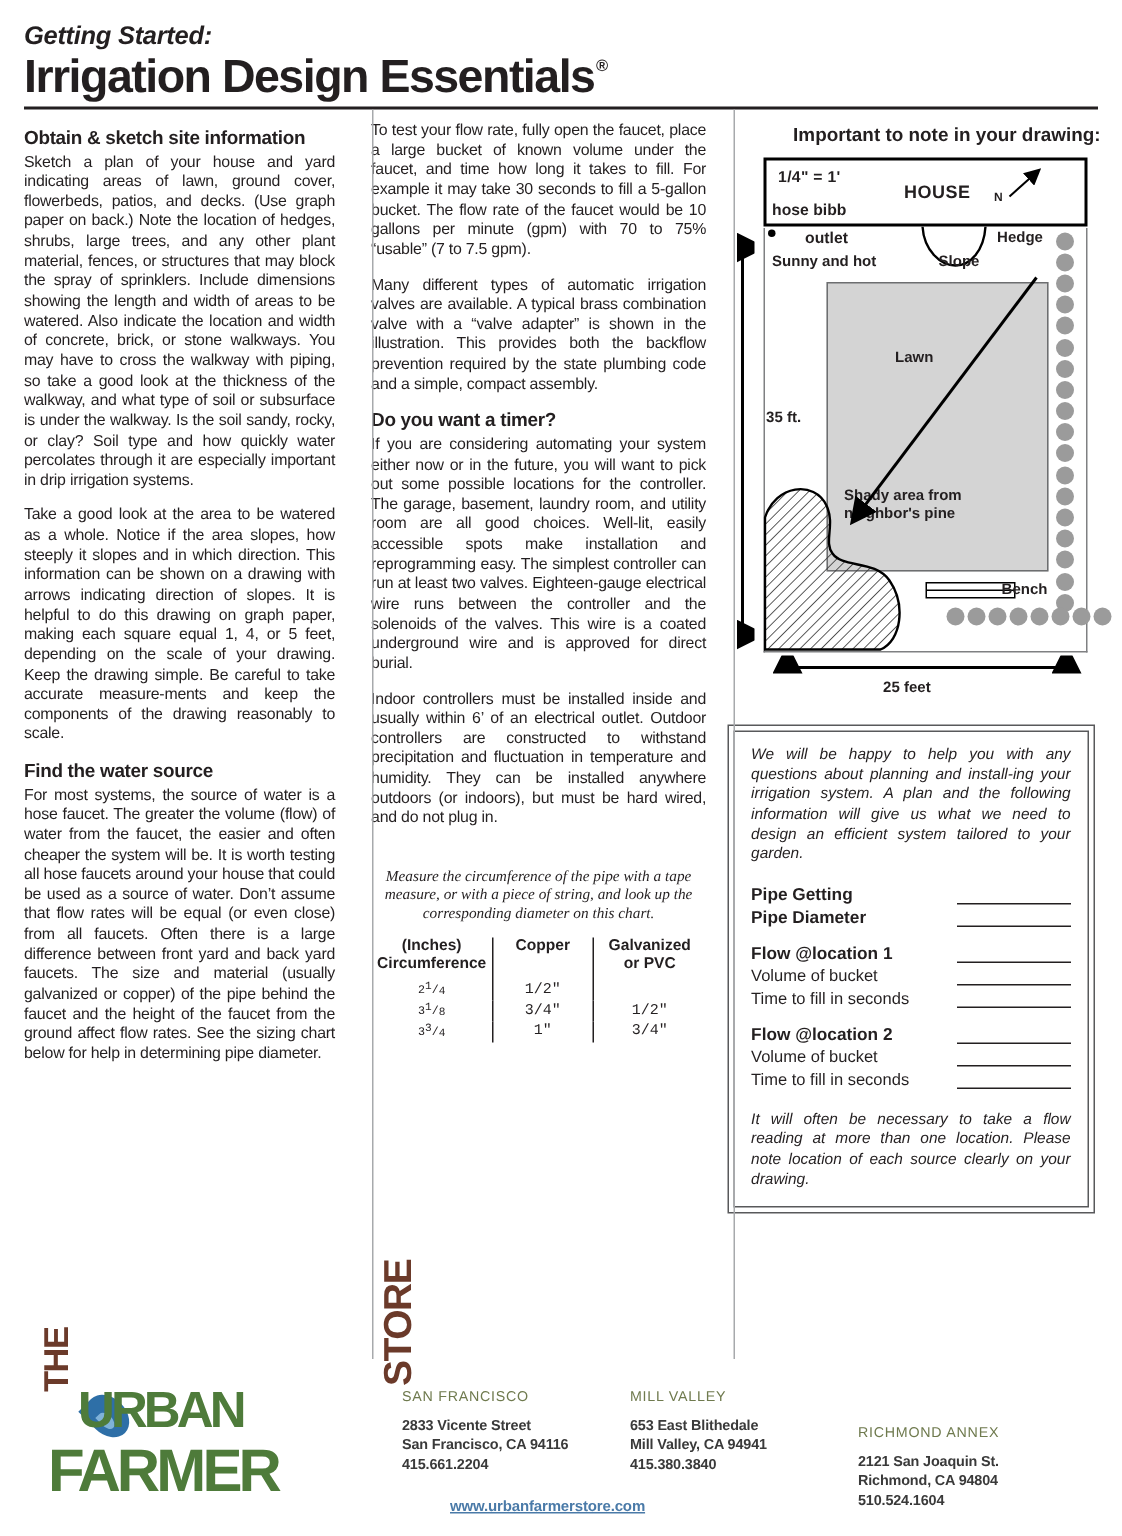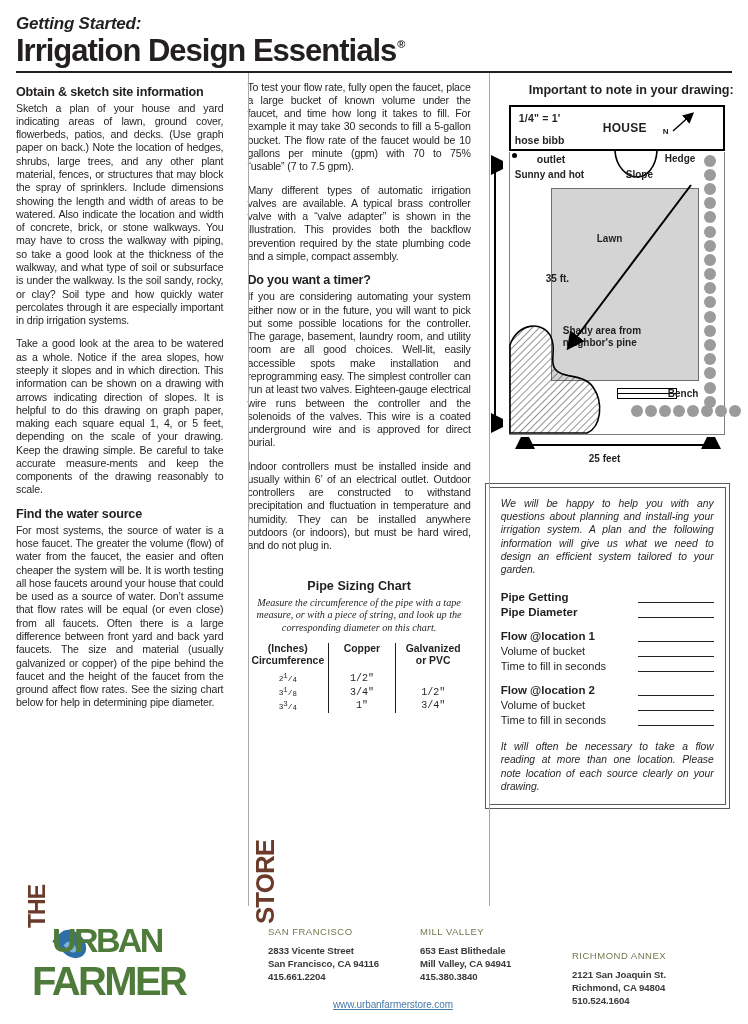--- a/index.html
+++ b/index.html
@@ -130,21 +130,21 @@
     border:1.5px solid #000; background:#fff;
   }
   .bench::before {
     content:""; position:absolute; left:0; top:4px; width:100%; height:1.5px; background:#000;
   }
 
   .tree { position:absolute; left:24px; top:210px; width:108px; height:120px; }
 
   .vdim { position:absolute; left:2px; top:48px; width:16px; height:282px; }
   .hdim { position:absolute; left:28px; top:332px; width:210px; height:16px; }
-  .ftlbl35 { position:absolute; left:26px; top:168px; font-size:10px; font-weight:bold;padding-left:35px; }
+  .ftlbl35 { position:absolute; left:26px; top:168px; font-size:10px; font-weight:bold; }
   .ftlbl25 { position:absolute; left:104px; top:348px; font-size:10px; font-weight:bold; }
 
   
   .infobox {
     margin: 18px 0 0 2px; width: 245px;
     border: 1px solid #58595b; padding: 3px;
   }
   .infobox .inner { border:1px solid #58595b; padding: 9px 11px 11px 11px; }
   .infobox p.ital {
     font-style: italic; font-size:10.3px; line-height:1.3; margin:0 0 14px 0;
@@ -200,21 +200,21 @@
   .store-col h4 {
     margin:0 0 8px 0; font-size:9.5px; font-weight:normal;
     color:#6f7a4e; letter-spacing:0.5px;
   }
   .store-col .addr {
     font-size:9.6px; line-height:1.35; color:#3a3a3a; font-weight:bold;
     letter-spacing:-0.1px;
   }
   .weburl {
     position:absolute; left:300px; bottom:14px;
-    font-size:10px; color:#4a7aa8; font-weight:normal; letter-spacing:-0.1px;margin-left:33px;
+    font-size:10px; color:#4a7aa8; font-weight:bold; letter-spacing:-0.1px;
   }
 </style>
 </head>
 <body>
 
 <div class="page">
 
   <div class="header">
     <div class="kicker">Getting Started:</div>
     <div class="maintitle">
@@ -232,27 +232,26 @@
     <div class="col1">
       <h2 class="sec">Obtain &amp; sketch site information</h2>
       <p class="body">Sketch a plan of your house and yard indicating areas of lawn, ground cover, flowerbeds, patios, and decks.  (Use graph paper on back.) Note the location of hedges, shrubs, large trees, and any other plant material, fences, or structures that may block the spray of sprinklers.  Include dimensions showing the length and width of areas to be watered. Also indicate the location and width of concrete, brick, or stone walkways.  You may have to cross the walkway with piping, so take a good look at the thickness of the walkway, and what type of soil or subsurface is under the walkway. Is the soil sandy, rocky, or clay? Soil type and how quickly water percolates through it are especially important in drip irrigation systems.</p>
       <p class="body">Take a good look at the area to be watered as a whole. Notice if the area slopes, how steeply it slopes and in which direction. This information can be shown on a drawing with arrows indicating direction of slopes.  It is helpful to do this drawing on graph paper, making each square equal 1, 4, or 5 feet, depending on the scale of your drawing.  Keep the drawing simple.  Be careful to take accurate measure-ments and keep the components of the drawing reasonably to scale.</p>
       <h2 class="sec tight">Find the water source</h2>
       <p class="body last">For most systems, the source of water is a hose faucet.  The greater the volume (flow) of water from the faucet, the easier and often cheaper the system will be.  It is worth testing all hose faucets around your house that could be used as a source of water.  Don’t assume that flow rates will be equal (or even close) from all faucets. Often there is a large difference between front yard and back yard faucets.  The size and material (usually galvanized or copper) of the pipe behind the faucet and the height of the faucet from the ground affect flow rates.  See the sizing chart below for help in determining pipe diameter.</p>
     </div>
 
     <div class="col2">
       <p class="body">To test your flow rate, fully open the faucet, place a large bucket of known volume under the faucet, and time how long it takes to fill.  For example it may take 30 seconds to fill a 5-gallon bucket. The flow rate of the faucet would be 10 gallons per minute (gpm) with 70 to 75% “usable” (7 to 7.5 gpm).</p>
-      <p class="body">Many different types of automatic irrigation valves are available. A typical brass controller valve with a “valve adapter” is shown in the illustration. This provides both the backflow prevention required by the state plumbing code and a simple, compact assembly.</p>
+      <p class="body">Many different types of automatic irrigation valves are available. A typical brass combination valve with a “valve adapter” is shown in the illustration. This provides both the backflow prevention required by the state plumbing code and a simple, compact assembly.</p>
       <h2 class="sec tight">Do you want a timer?</h2>
       <p class="body">If you are considering automating your system either now or in the future, you will want to pick out some possible locations for the controller. The garage, basement, laundry room, and utility room are all good choices. Well-lit, easily accessible spots make installation and reprogramming easy. The simplest controller can run at least two valves. Eighteen-gauge electrical wire runs between the controller and the solenoids of the valves. This wire is a coated underground wire and is approved for direct burial.</p>
       <p class="body">Indoor controllers must be installed inside and usually within 6’ of an electrical outlet. Outdoor controllers are constructed to withstand precipitation and fluctuation in temperature and humidity.  They can be installed anywhere outdoors (or indoors), but must be hard wired, and do not plug in.</p>
 
       <div class="pipechart">
-        <h3>Pipe Sizing Chart</h3>
         <p class="lead">Measure the circumference of the pipe with a tape measure, or with a piece of string, and look up the corresponding diameter on this chart.</p>
         <table class="ptable">
           <thead>
             <tr>
               <th style="width:36%;">
                 <span>(Inches)</span><br>
                 <span>Circumference</span>
               </th>
               <th class="vsep" style="width:30%;">
                 <span>Copper</span>

